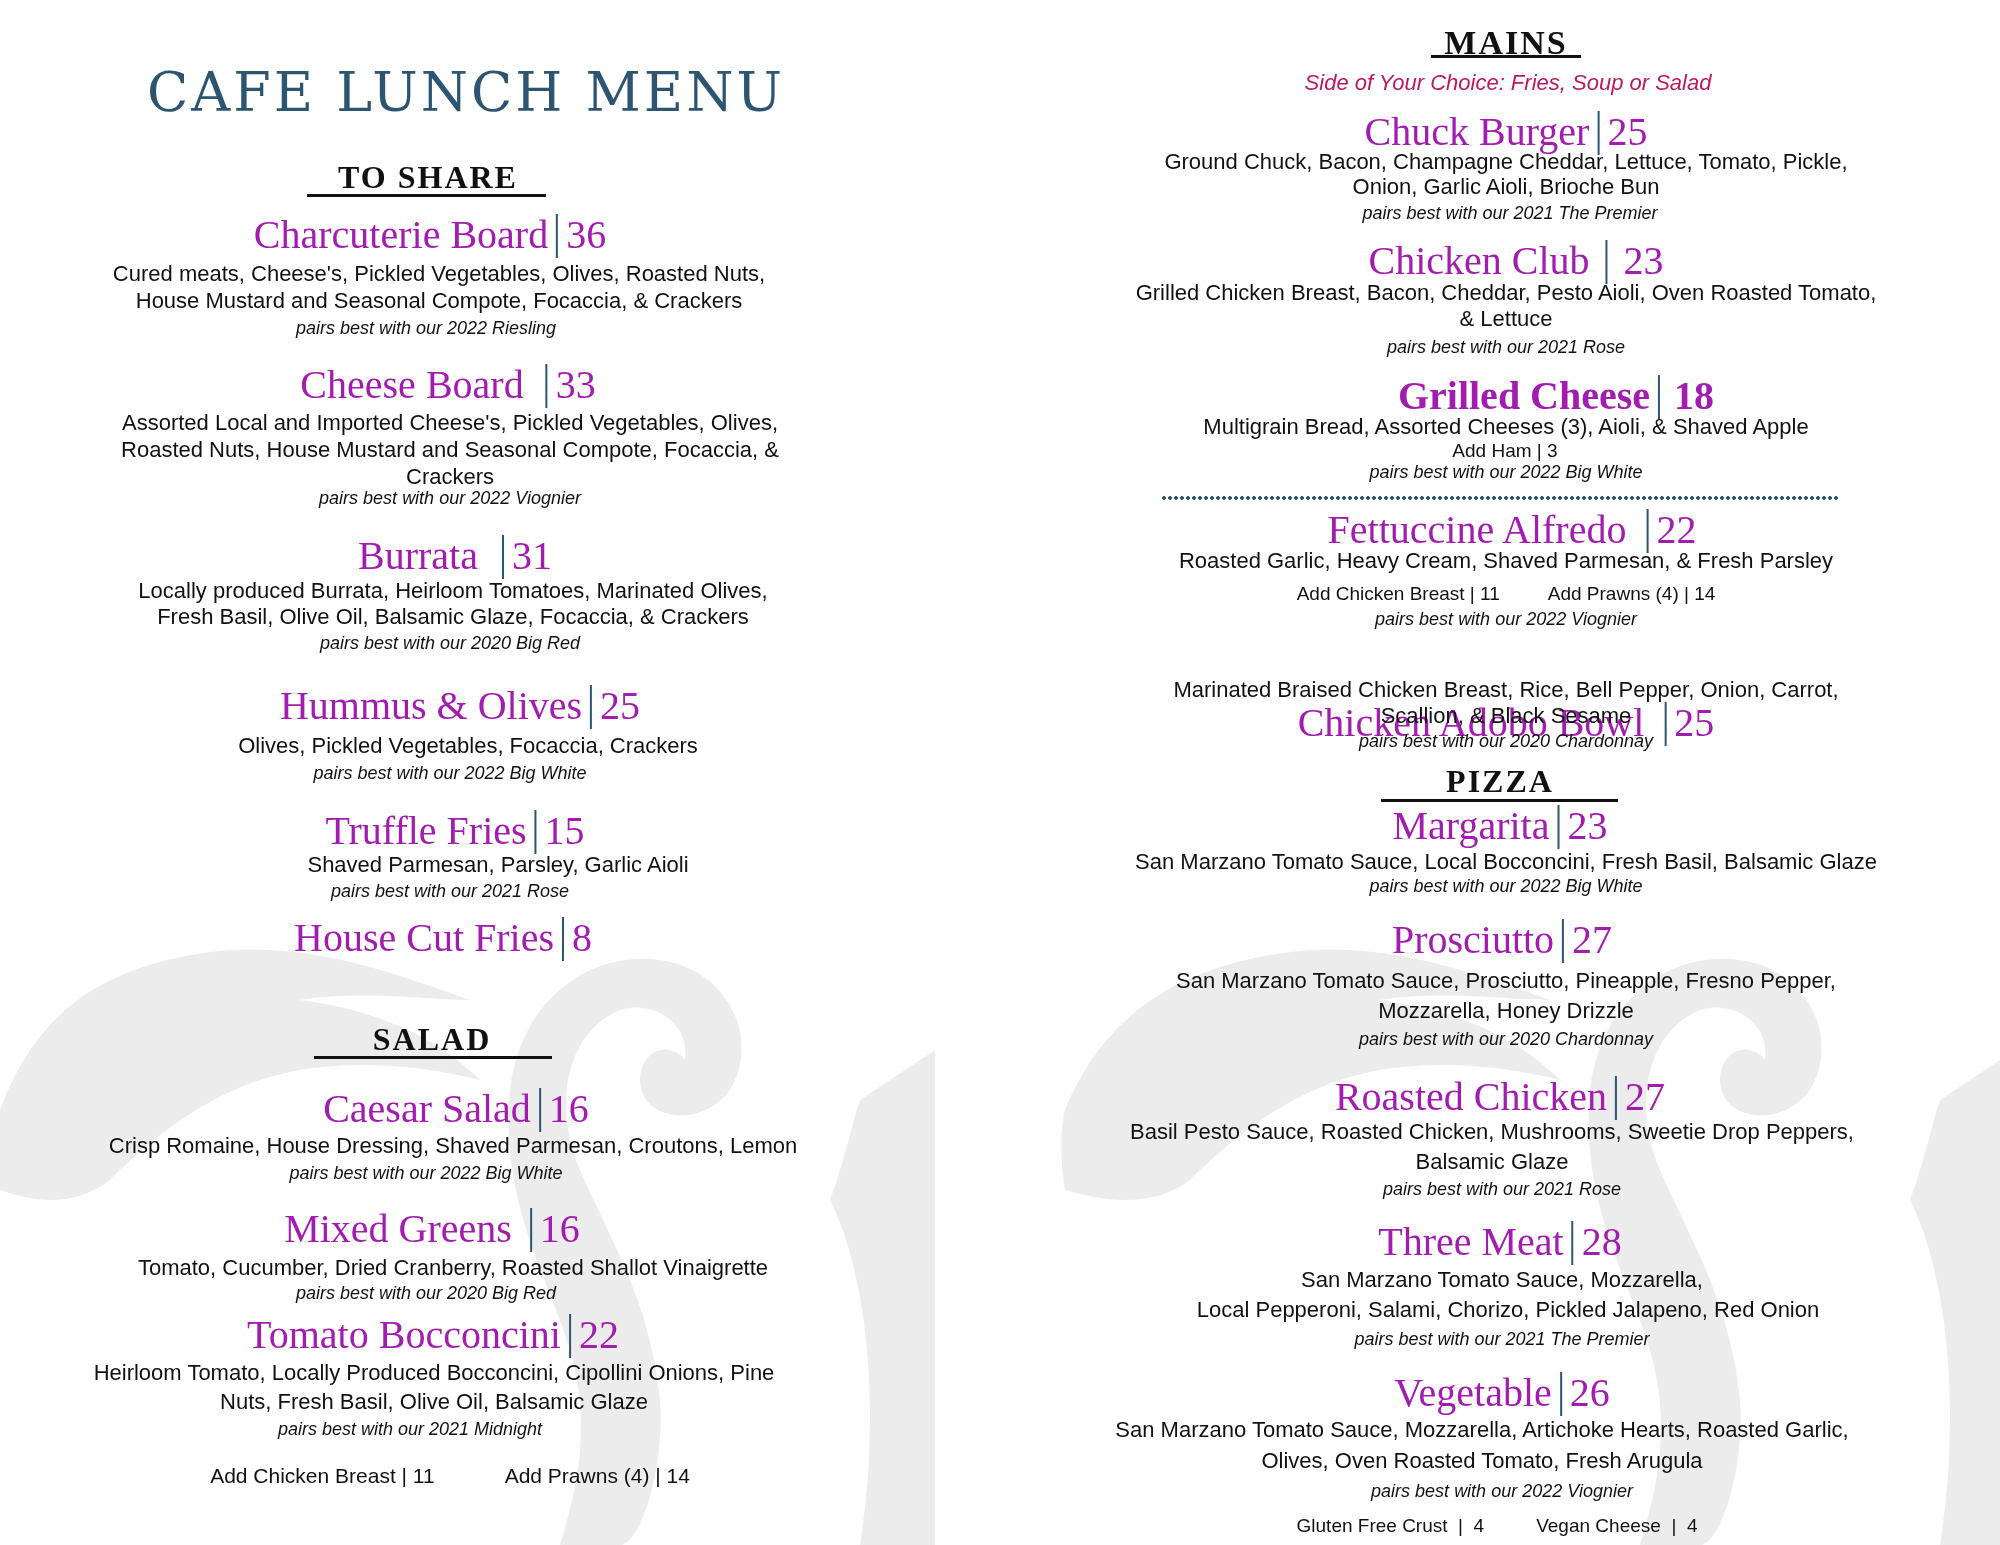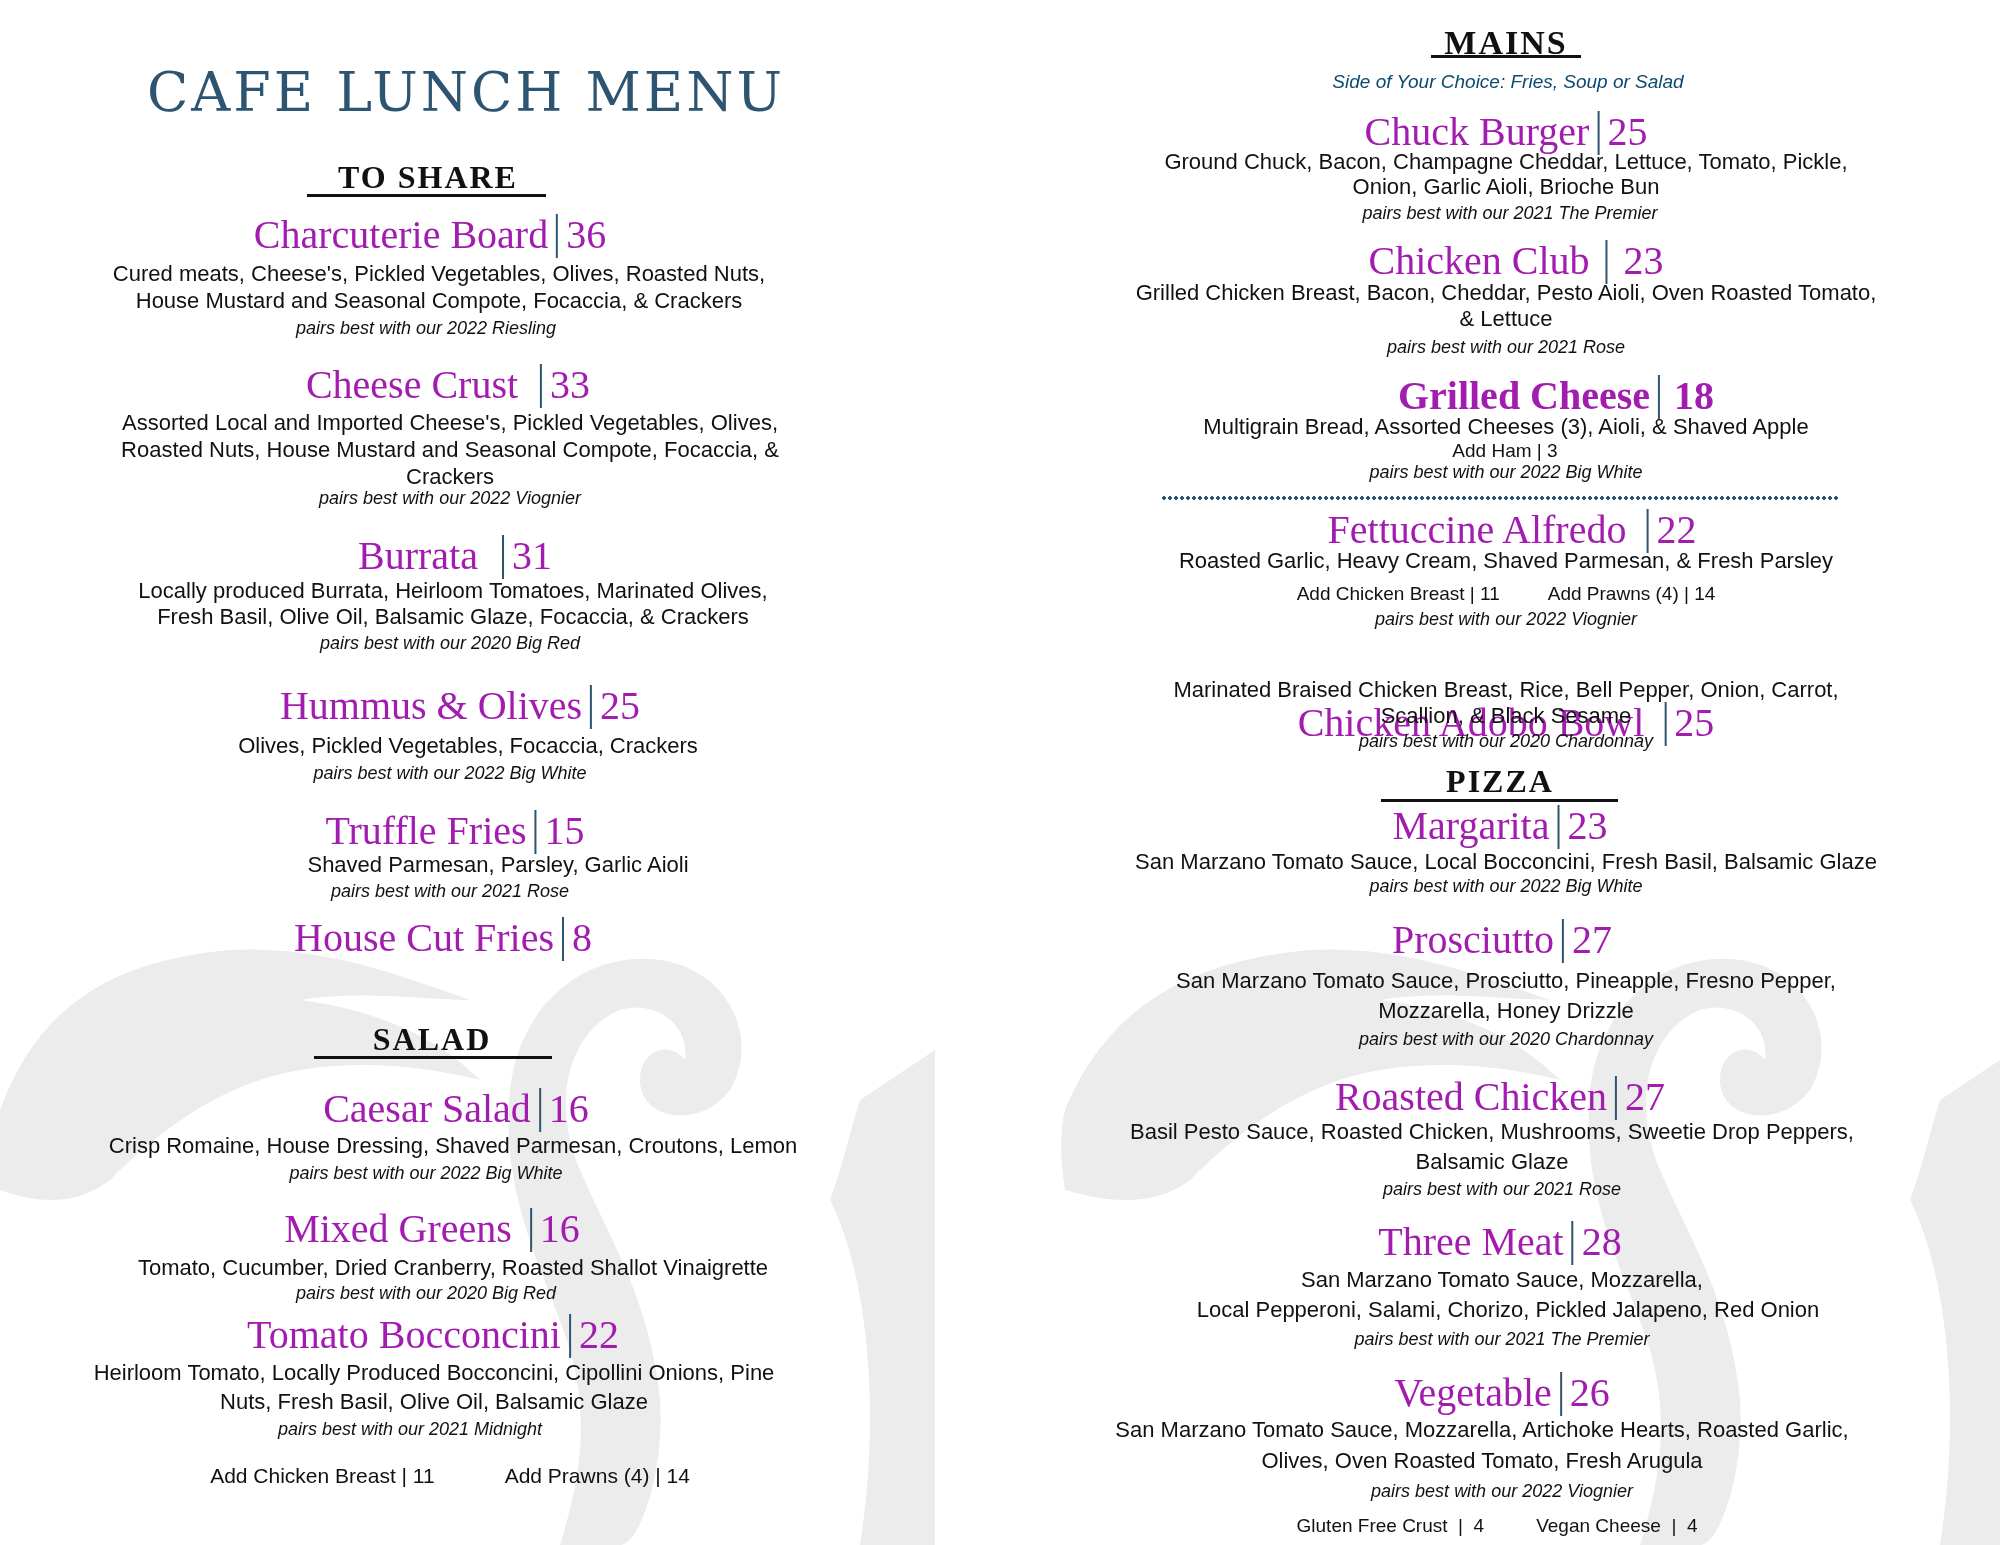--- a/index.html
+++ b/index.html
@@ -31,21 +31,21 @@
   .pair {
     font-family:"Liberation Sans", sans-serif; font-style:italic; color:#111; font-size:18px;
   }
   .note {
     font-family:"Liberation Sans", sans-serif; color:#111; font-size:21px;
   }
   .small {
     font-family:"Liberation Sans", sans-serif; color:#111; font-size:19px;
   }
   .side {
-    font-family:"Liberation Sans", sans-serif; font-style:italic; color:#0c4a6e; font-size:19px;
+    font-family:"Liberation Sans", sans-serif; font-style:italic; color:#be185d; font-size:22px;
   }
   .dots {
     position:absolute; height:4px; z-index:1;
     background-image: radial-gradient(circle, #2d5571 1.6px, transparent 1.8px);
     background-size:6px 4px;
   }
   .gap { display:inline-block; width:70px; }
 </style>
 </head>
 <body>
@@ -66,21 +66,21 @@
 <div class="t title" style="left:466px; top:66px;">CAFE LUNCH  MENU</div>
 
 <div class="t section" style="left:428px; top:161px;">TO SHARE</div>
 <div class="rule" style="left:307px; top:194px; width:239px;"></div>
 
 <div class="t dish" style="left:430px; top:214px;"><span>Charcuterie Board</span><span class="bar"></span><span>36</span></div>
 <div class="t desc" style="left:439px; top:263px;">Cured meats, Cheese's, Pickled Vegetables, Olives, Roasted Nuts,</div>
 <div class="t desc" style="left:439px; top:290px;">House Mustard and Seasonal Compote, Focaccia, &amp; Crackers</div>
 <div class="t pair" style="left:426px; top:319px;">pairs best with our 2022 Riesling</div>
 
-<div class="t dish" style="left:448px; top:364px;"><span>Cheese Crust</span><span class="bar" style="margin-left:22px"></span><span>33</span></div>
+<div class="t dish" style="left:448px; top:364px;"><span>Cheese Board</span><span class="bar" style="margin-left:22px"></span><span>33</span></div>
 <div class="t desc" style="left:450px; top:412px;">Assorted Local and Imported Cheese's, Pickled Vegetables, Olives,</div>
 <div class="t desc" style="left:450px; top:439px;">Roasted Nuts, House Mustard and Seasonal Compote, Focaccia, &amp;</div>
 <div class="t desc" style="left:450px; top:466px;">Crackers</div>
 <div class="t pair" style="left:450px; top:489px;">pairs best with our 2022 Viognier</div>
 
 <div class="t dish" style="left:455px; top:535px;"><span>Burrata</span><span class="bar" style="margin-left:24px"></span><span>31</span></div>
 <div class="t desc" style="left:453px; top:580px;">Locally produced Burrata, Heirloom Tomatoes, Marinated Olives,</div>
 <div class="t desc" style="left:453px; top:606px;">Fresh Basil, Olive Oil, Balsamic Glaze, Focaccia, &amp; Crackers</div>
 <div class="t pair" style="left:450px; top:634px;">pairs best with our 2020 Big Red</div>
 

